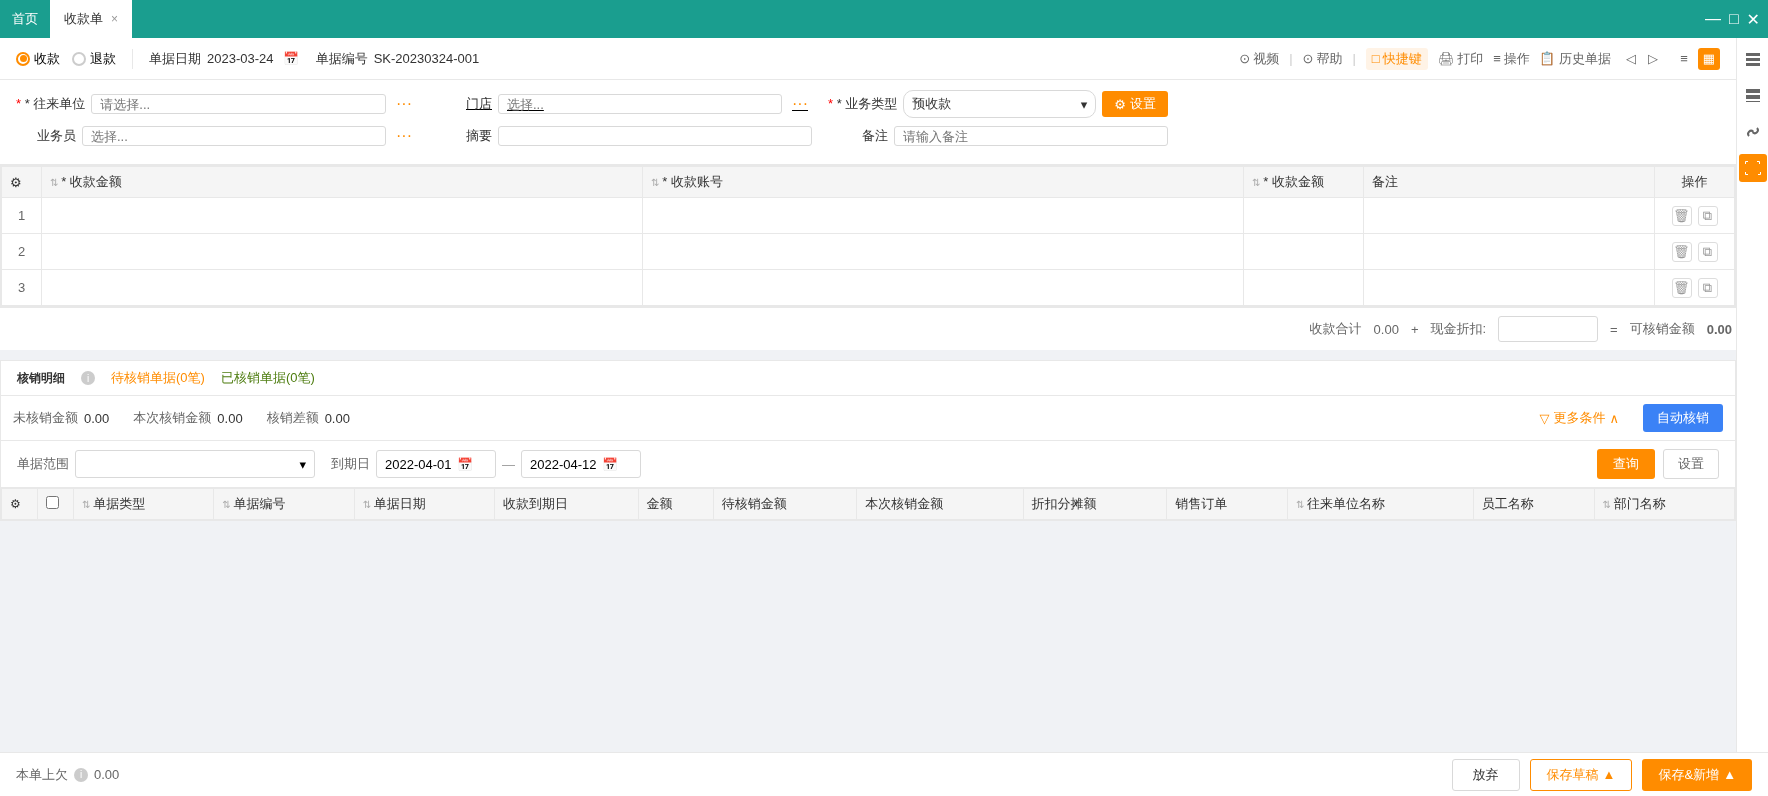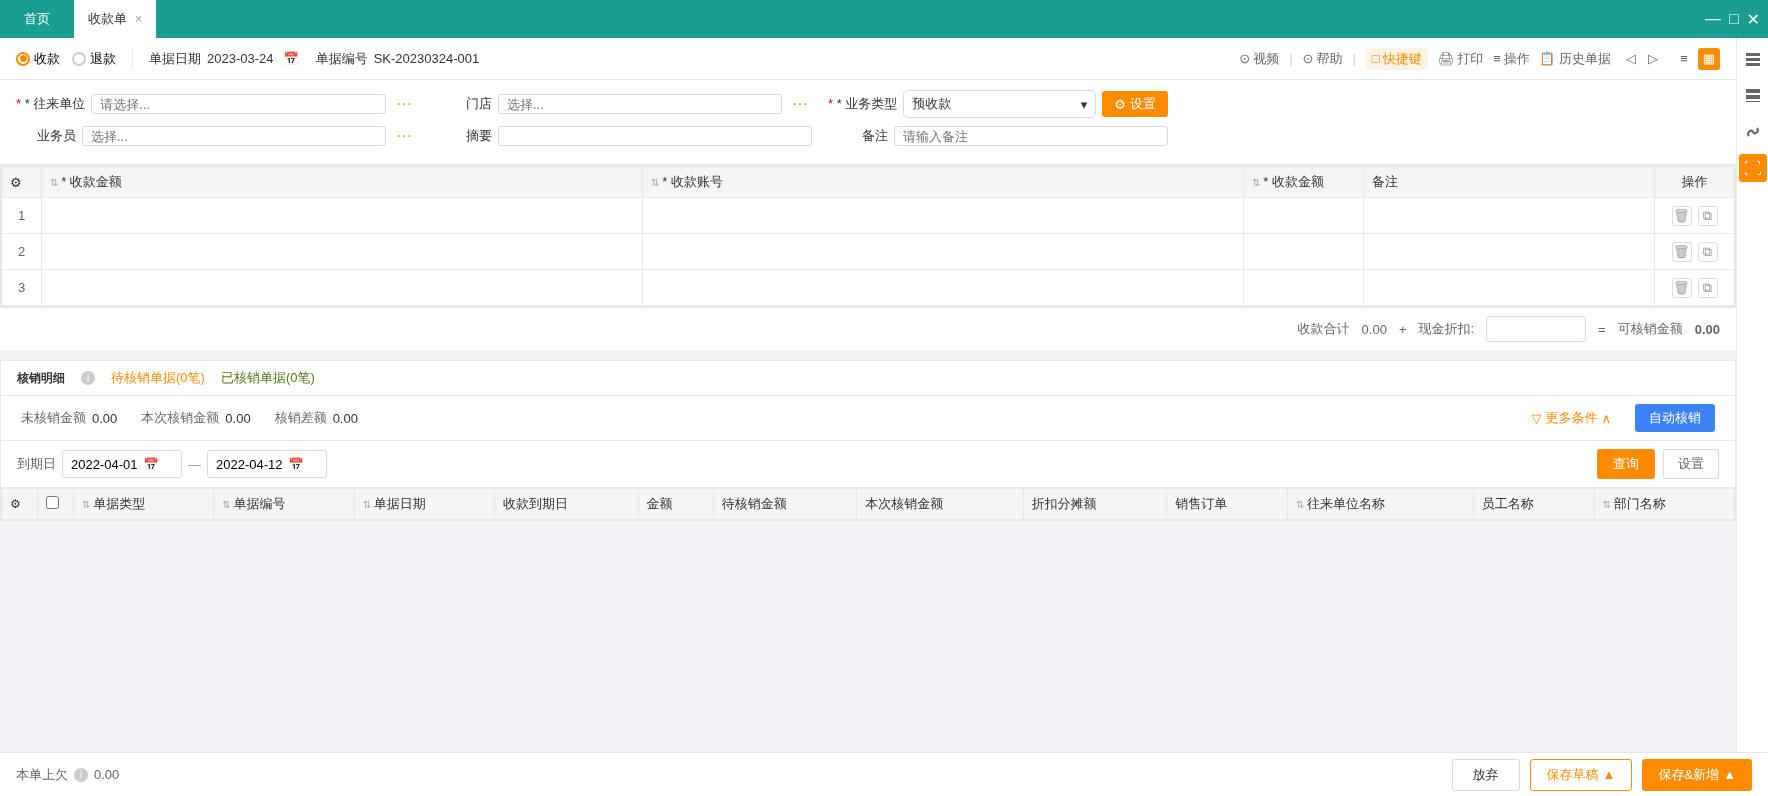--- a/index.html
+++ b/index.html
@@ -4,21 +4,21 @@
   <style>
     * { box-sizing: border-box; margin: 0; padding: 0; font-family: 'Microsoft YaHei', SimSun, sans-serif; font-size: 13px; }
     body { background: #f0f2f5; width: 1768px; min-height: 796px; overflow: hidden; }
 
     
     .top-nav {
       display: flex; align-items: center; height: 38px;
       background: #1a9e8f; color: white;
     }
     .top-nav-home {
-      padding: 0 24px; height: 100%; display: flex; align-items: center;
+      padding: 0 12px; height: 100%; display: flex; align-items: center;
       color: white; font-size: 14px; cursor: pointer;
     }
     .top-nav-tab {
       display: flex; align-items: center; background: white; color: #333;
       height: 100%; padding: 0 14px 0 14px; font-size: 14px; position: relative;
     }
     .top-nav-tab .close-icon { margin-left: 8px; color: #999; cursor: pointer; font-size: 12px; }
     .top-nav-spacer { flex: 1; }
     .window-controls { display: flex; gap: 8px; padding-right: 8px; }
     .window-controls span { color: white; font-size: 16px; cursor: pointer; }
@@ -53,21 +53,21 @@
     .form-row { display: flex; align-items: center; gap: 0; margin-bottom: 8px; }
     .form-group { display: flex; align-items: center; gap: 6px; flex: 1; }
     .form-label { color: #333; white-space: nowrap; min-width: 60px; text-align: right; }
     .form-label.required::before { content: '* '; color: red; }
     .form-input {
       flex: 1; height: 20px; border: 1px solid #d9d9d9; border-radius: 3px;
       padding: 0 8px; color: #999; outline: none; background: white;
     }
     .ellipsis-btn { color: #ff8c00; cursor: pointer; font-size: 16px; padding: 0 4px; }
     .form-select {
-      flex: 1; height: 28px; border: 1px solid #d9d9d9; border-radius: 5px;
+      flex: 1; height: 28px; border: 1px solid #d9d9d9; border-radius: 10px;
       padding: 0 8px; color: #333; background: white; display: flex; align-items: center; justify-content: space-between;
     }
     .settings-btn {
       background: #ff8c00; color: white; border: none; border-radius: 3px;
       padding: 4px 12px; cursor: pointer; font-size: 12px; display: flex; align-items: center; gap: 4px;
     }
 
     
     .table-container { background: white; border: 1px solid #e8e8e8; margin: 0; }
     .data-table { width: 100%; border-collapse: collapse; }
@@ -80,38 +80,38 @@
     }
     .data-table .row-num { width: 40px; text-align: center; color: #666; }
     .data-table .col-action { width: 80px; text-align: center; }
     .col-settings { width: 40px; text-align: center; }
     .action-icons { display: flex; align-items: center; justify-content: center; gap: 6px; }
     .action-icon { width: 20px; height: 20px; display: flex; align-items: center; justify-content: center; cursor: pointer; color: #999; border: 1px solid #ddd; border-radius: 3px; }
 
     
     .calc-row {
       display: flex; align-items: center; justify-content: flex-end;
-      padding: 8px 16px; background: white; border-top: 1px solid #e8e8e8; gap: 12px;
+      padding: 8px 4px; background: white; border-top: 1px solid #e8e8e8; gap: 12px;
     }
     .calc-row span { color: #666; }
     .calc-value { color: #333; }
     .calc-orange { color: #ff8c00; font-weight: bold; }
     .calc-input { width: 100px; height: 26px; border: 1px solid #d9d9d9; border-radius: 3px; padding: 0 6px; }
 
     
     .section { background: white; margin-top: 10px; border: 1px solid #e8e8e8; }
     .section-header {
       display: flex; align-items: center; padding: 8px 16px; border-bottom: 1px solid #e8e8e8;
       gap: 16px;
     }
     .section-title { font-size: 12px; font-weight: bold; color: #333; }
     .section-tab { color: #ff8c00; cursor: pointer; font-size: 13px; }
 
     .stats-row {
-      display: flex; align-items: center; padding: 8px 20px; gap: 24px;
+      display: flex; align-items: center; padding: 8px 12px; gap: 24px;
       border-bottom: 1px solid #e8e8e8; background: white;
     }
     .stat-item { display: flex; align-items: center; gap: 6px; }
     .stat-label { color: #666; }
     .stat-value { color: #333; }
     .filter-btn { display: flex; align-items: center; gap: 4px; color: #ff8c00; cursor: pointer; font-size: 13px; }
     .auto-offset-btn {
       background: #3b82f6; color: white; border: none; border-radius: 3px;
       padding: 5px 14px; cursor: pointer; font-size: 13px;
     }
@@ -259,21 +259,21 @@
 
   <div class="form-area">
     <div class="form-row">
 
       <div class="form-group" style="max-width:400px;">
         <label class="form-label required">* 往来单位</label>
         <input class="form-input" type="text" placeholder="请选择..." style="">
         <span class="ellipsis-btn">···</span>
       </div>
 
-      <div class="form-group" style="max-width:380px; margin-left:16px;">
+      <div class="form-group" style="max-width:380px; margin-left:16px;text-decoration:underline;">
         <label class="form-label">门店</label>
         <input class="form-input" type="text" placeholder="选择..." style="">
         <span class="ellipsis-btn">···</span>
       </div>
 
       <div class="form-group" style="max-width:340px; margin-left:16px;">
         <label class="form-label required">* 业务类型</label>
         <div class="form-select" style="flex:1; min-width:150px; max-width:200px;">
           <span>预收款</span>
           <span class="chevron-down"></span>
@@ -408,20 +408,27 @@
       <div class="filter-btn">
         <span>▽</span>
         <span>更多条件</span>
         <span>∧</span>
       </div>
       <button class="auto-offset-btn">自动核销</button>
     </div>
 
     <div class="search-row">
       <div class="search-field">
+        <span class="search-label">单据范围</span>
+        <div class="search-select" style="width:240px;">
+          <span></span>
+          <span class="chevron-down"></span>
+        </div>
+      </div>
+      <div class="search-field">
         <span class="search-label">到期日</span>
         <div class="date-input">
           <span>2022-04-01</span>
           <span style="color:#ccc;">📅</span>
         </div>
         <span class="date-sep">—</span>
         <div class="date-input">
           <span>2022-04-12</span>
           <span style="color:#ccc;">📅</span>
         </div>

